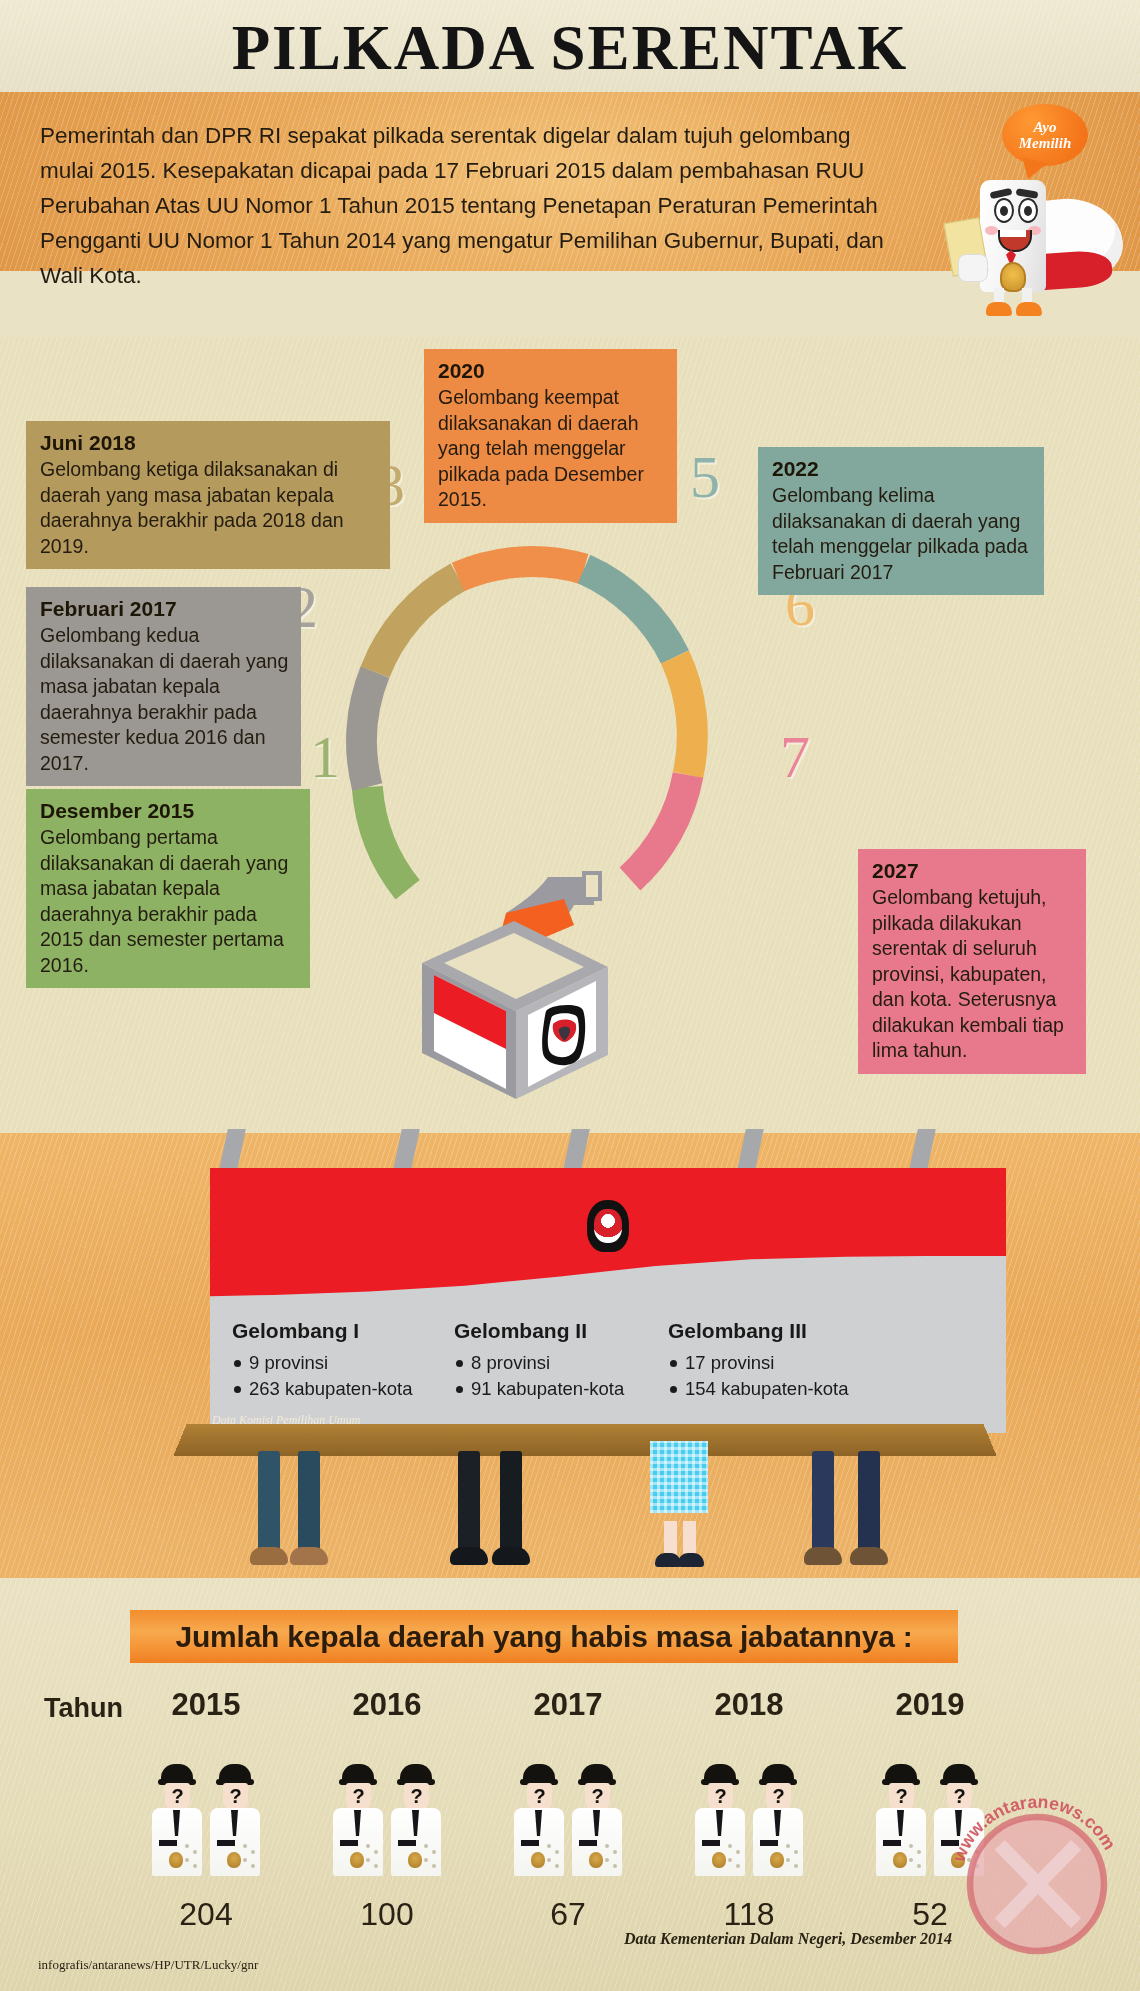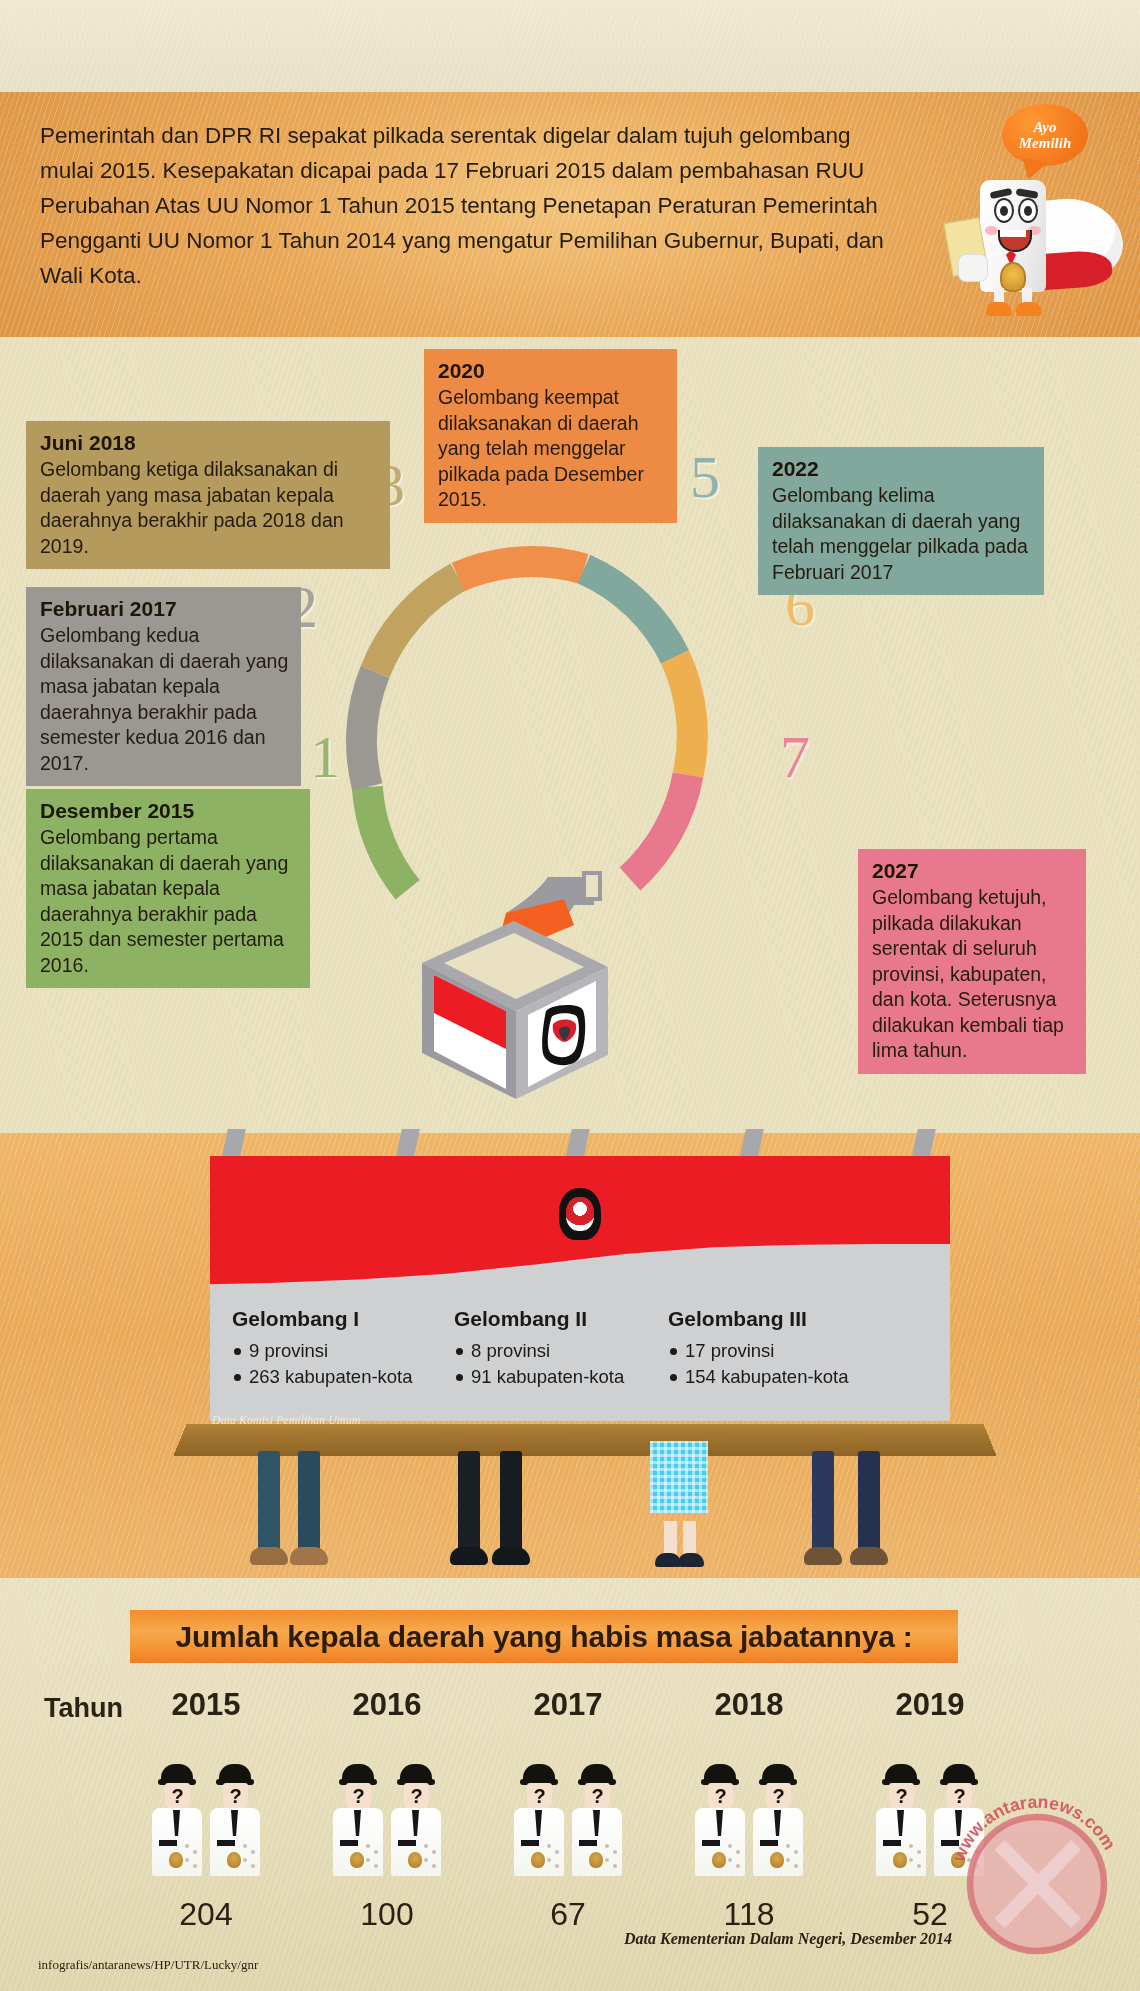--- a/index.html
+++ b/index.html
@@ -47,21 +47,21 @@
     font-size: 63px;
     letter-spacing: 2px;
     color: #141414;
     white-space: nowrap;
   }
 
   
   #intro {
     position: absolute;
     left: 0; top: 92px;
-    width: 1140px; height: 245px;
+    width: 1140px; height: 179px;
     background: radial-gradient(ellipse 700px 300px at 50% 45%, #f2c278 0%, #e8a757 45%, #dd9342 100%);
   }
   #intro-text {
     position: absolute;
     left: 40px; top: 26px;
     width: 865px;
     font-size: 22.5px;
     line-height: 35px;
     color: #241c10;
     white-space: pre-line;
@@ -180,21 +180,21 @@
   #ballot { position:absolute; left: 398px; top: 518px; width: 235px; height: 250px; }
 
   
   #banner-sec {
     position: absolute;
     left: 0; top: 1133px;
     width: 1140px; height: 445px;
     background: linear-gradient(180deg,#efb567 0%, #e9a958 45%, #ecb367 100%);
   }
   #board-frame {
-    position:absolute; left: 210px; top: 23px; width: 740px; height: 265px;
+    position:absolute; left: 210px; top: 35px; width: 796px; height: 265px;
     background:#cfd0d2;
   }
   .post {
     position:absolute; width: 18px; height: 55px; background:#a6a8ab;
     transform: skewX(-12deg);
   }
   .board-red {
     position:absolute; left:0; top:0; width:100%; height: 130px; background:#ec1c24;
   }
   .wave {
@@ -308,20 +308,21 @@
     opacity: 0.95;
   }
 </style>
 </head>
 <body>
 
 <div id="page">
 
   <div id="header">
     <div class="tex"></div>
+    <div id="header-title">PILKADA SERENTAK</div>
   </div>
 
   <div id="intro">
     <div class="tex"></div>
     <div id="intro-text">Pemerintah dan DPR RI sepakat pilkada serentak digelar dalam tujuh gelombang mulai 2015. Kesepakatan dicapai pada 17 Februari 2015 dalam pembahasan RUU Perubahan Atas UU Nomor 1 Tahun 2015 tentang Penetapan Peraturan Pemerintah Pengganti UU Nomor 1 Tahun 2014 yang mengatur Pemilihan Gubernur, Bupati, dan Wali Kota.</div>
 
     <div id="mascot">
       <div class="bubble">
         <span>
           <em>Ayo</em>

